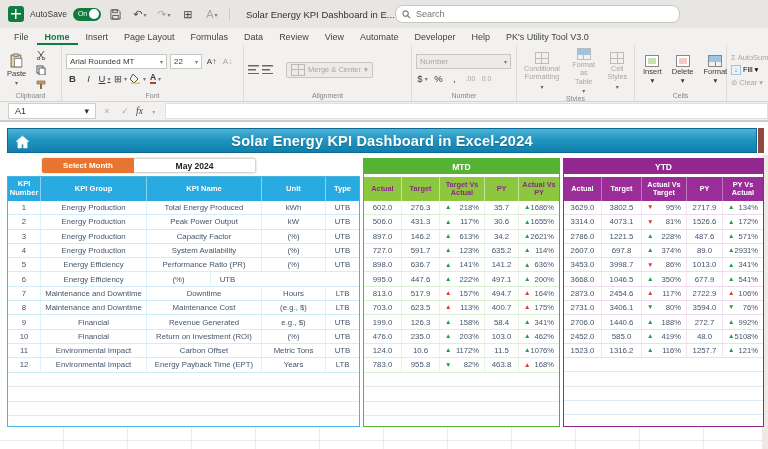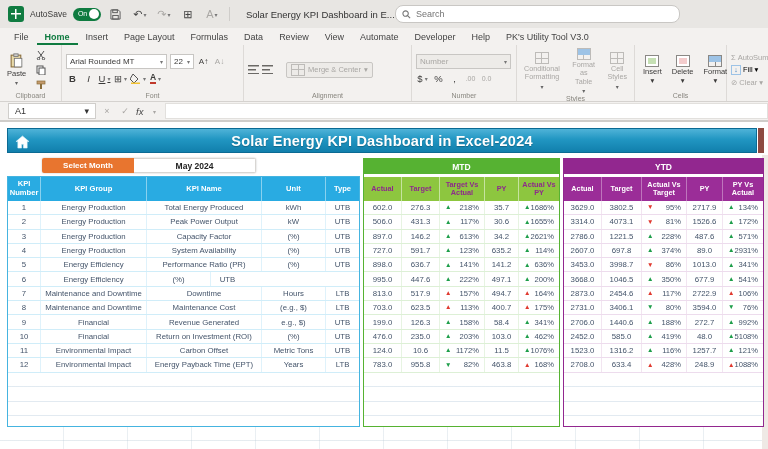--- a/index.html
+++ b/index.html
@@ -60,21 +60,21 @@
     linear-gradient(#8A8885,#8A8885) 50% 0/1px 100% no-repeat; }
   .grid-ico.dim { border-color:#BDBBB8; background:
     linear-gradient(#BDBBB8,#BDBBB8) 0 50%/100% 1px no-repeat,
     linear-gradient(#BDBBB8,#BDBBB8) 50% 0/1px 100% no-repeat; }
   .grid-ico.blue { box-shadow: inset 0 6px 0 #9DC3E6; }
 
   
   .formulabar { height:20px; background:#F3F1EF; display:flex; align-items:center; padding:2px 0 2px 8px; gap:4px; border-bottom:2px solid #CFCDCA; }
   .namebox { width:88px; height:16px; background:#fff; border:1px solid #D0CECB; font-size:9px; color:#333; display:flex; align-items:center; padding:0 6px; justify-content:space-between; }
   .fb-ico { font-size:9px; color:#A9A7A4; width:14px; text-align:center; }
-  .fb-fx { font-size:9.5px; color:#444; font-style:italic; font-family:Liberation Sans, sans-serif; }
+  .fb-fx { font-size:9.5px; color:#444; font-style:italic; font-family:Liberation Serif, serif; }
   .fb-input { flex:1; height:16px; background:#fff; border:1px solid #E2E0DD; margin-right:0; }
 
   
   .sheet { position:relative; height:327px; background:#fff; }
   .banner { position:absolute; left:7px; top:6px; width:750px; height:25px;
     background:linear-gradient(180deg,#4FB3D8 0%,#2196C2 45%,#117FAC 100%);
     border:1px solid #0B6A93; display:flex; align-items:center; justify-content:center; }
   .banner-title { color:#fff; font-weight:bold; font-size:14.5px; letter-spacing:.2px; text-shadow:0 1px 1px rgba(0,0,0,.25); }
   .home-btn { position:absolute; left:5px; top:3px; width:19px; height:19px; display:flex; align-items:center; justify-content:center; }
   .right-cap { position:absolute; left:758px; top:6px; width:6px; height:25px; background:#8E4A41; }
@@ -230,21 +230,21 @@
   </div>
 
   <div class="rgroup" style="width:182px">
     <div class="rg-content">
       <div class="rrows" style="width:100%">
         <div class="rrow">
           <div class="selbox" style="width:101px">
             <span>Arial Rounded MT</span>
               <span class="dd">▾</span>
           </div>
-          <div class="selbox" style="width:24px">
+          <div class="selbox" style="width:32px">
             <span>22</span>
               <span class="dd">▾</span>
           </div>
           <div class="rtool" style="font-size:8px">
               <span>A↑</span>
             </div>
           <div class="rtool dis" style="font-size:8px">
               <span>A↓</span>
             </div>
         </div>
@@ -930,33 +930,16 @@
             </span>
           </div>
           <div class="tcell c4">1257.7</div>
           <div class="tcell c5">
             <span class="tri-wrap">
               <span class="tri good">▲</span>
               <span class="tri-val">121%</span>
             </span>
           </div>
         </div>
-        <div class="trow">
-          <div class="tcell c1">2708.0</div>
-          <div class="tcell c2">633.4</div>
-          <div class="tcell c3">
-            <span class="tri-wrap">
-              <span class="tri bad">▲</span>
-              <span class="tri-val">428%</span>
-            </span>
-          </div>
-          <div class="tcell c4">248.9</div>
-          <div class="tcell c5">
-            <span class="tri-wrap">
-              <span class="tri bad">▲</span>
-              <span class="tri-val">1088%</span>
-            </span>
-          </div>
-        </div>
       </div>
     <div class="box-fill"></div>
   </div>
 </div>
 
 </body></html>

